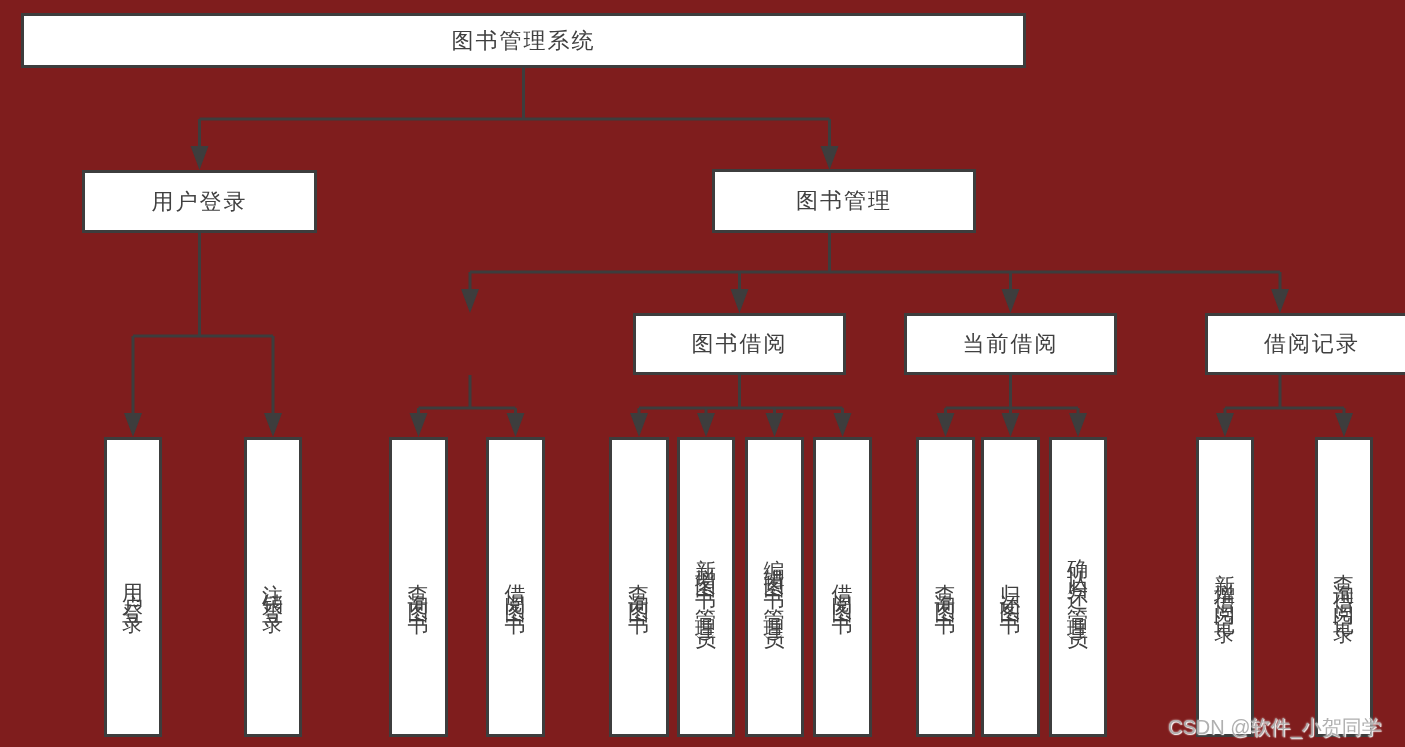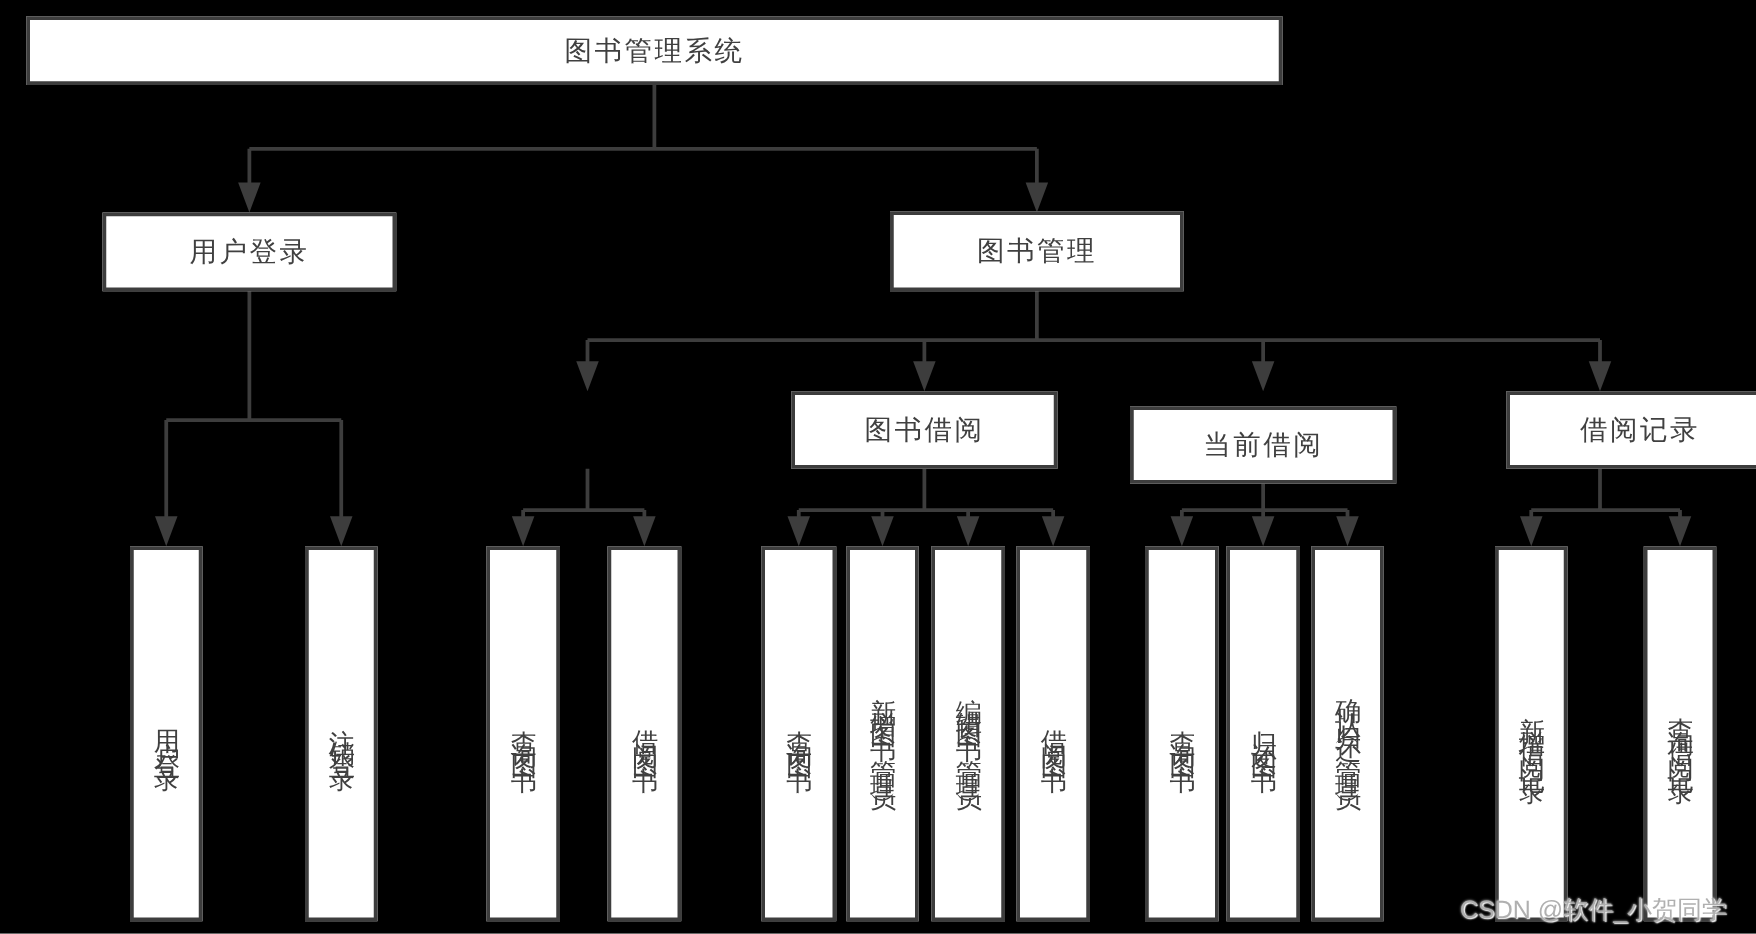--- a/index.html
+++ b/index.html
@@ -5,21 +5,21 @@
   html, body {
     margin: 0;
     padding: 0;
     background: #ffffff;
     font-family: "Liberation Sans", sans-serif;
   }
   .canvas {
     position: relative;
     width: 1405px;
     height: 747px;
-    background: #000000;
+    background: #7f1d1d;
     overflow: hidden;
   }
   svg.connectors {
     position: absolute;
     left: 0; top: 0;
     width: 1405px; height: 747px;
   }
   .node {
     position: absolute;
     box-sizing: border-box;
@@ -44,24 +44,24 @@
     writing-mode: vertical-rl;
     text-orientation: mixed;
     font-size: 21px;
     letter-spacing: 10px;
     line-height: 1;
     color: #404040;
   }
   
   .n-root        { left: 21px;   top: 13px;  width: 1005px; height: 55px; }
   .n-user-login  { left: 82px;   top: 170px; width: 235px;  height: 63px; }
-  .n-book-mgmt   { left: 712px;  top: 169px; width: 235px;  height: 64px; }
+  .n-book-mgmt   { left: 712px;  top: 169px; width: 264px;  height: 64px; }
   .n-new-rec     { left: 363px;  top: 313px; width: 214px;  height: 62px; }
   .n-borrowing   { left: 633px;  top: 313px; width: 213px;  height: 62px; align-items: center; }
-  .n-current     { left: 904px;  top: 325px; width: 213px;  height: 62px; }
+  .n-current     { left: 904px;  top: 313px; width: 213px;  height: 62px; }
   .n-records     { left: 1173px; top: 313px; width: 214px;  height: 62px; margin-left: 32px; }
   
   .l-g1c1 { left: 104px; }
   .l-g1c2 { left: 244px; }
   .l-g2c1 { left: 389px; width: 59px; }
   .l-g2c2 { left: 486px; width: 59px; }
   .l-g3c1 { left: 609px; width: 60px; }
   .l-g3c2 { left: 677px; }
   .l-g3c3 { left: 745px; width: 59px; }
   .l-g3c4 { left: 813px; width: 59px; }

